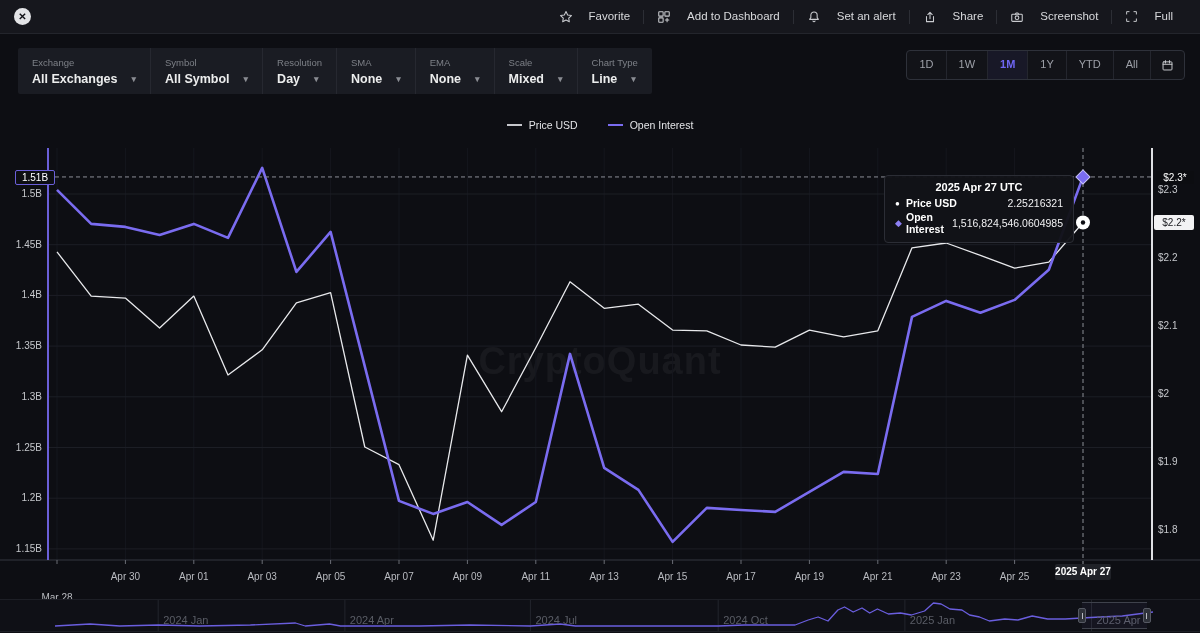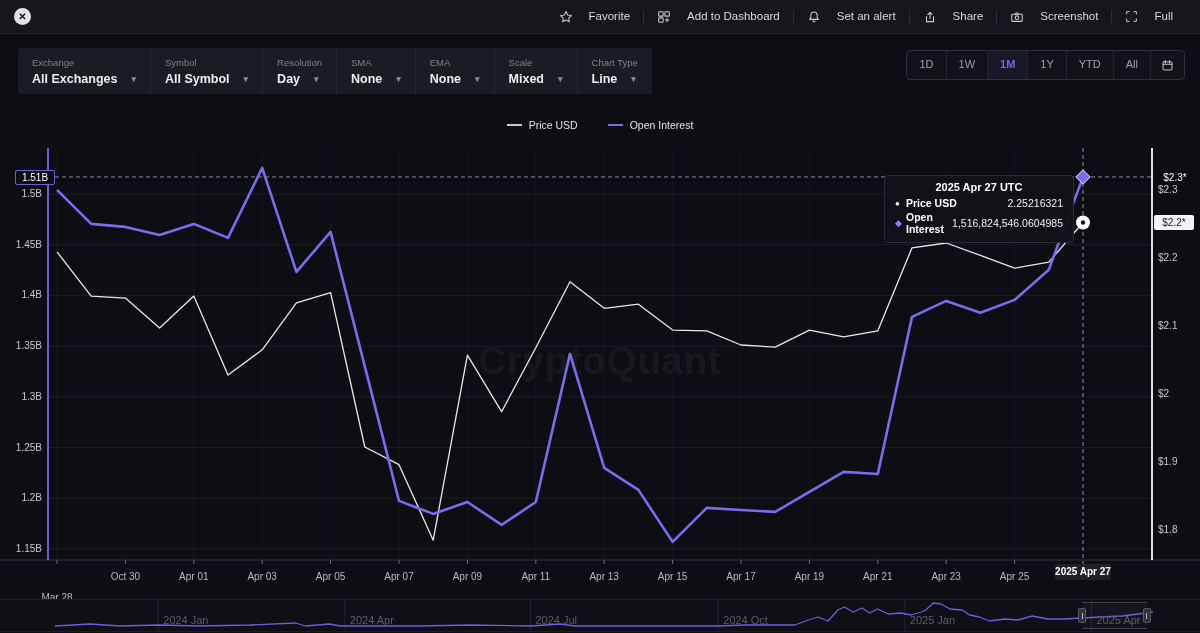--- a/index.html
+++ b/index.html
@@ -287,21 +287,21 @@
   <div id="right-axis-labels">
       <div class="ylab r" style="top: 184px;">$2.3</div>
       <div class="ylab r" style="top: 252px;">$2.2</div>
       <div class="ylab r" style="top: 320px;">$2.1</div>
       <div class="ylab r" style="top: 388px;">$2</div>
       <div class="ylab r" style="top: 456px;">$1.9</div>
       <div class="ylab r" style="top: 524px;">$1.8</div>
     </div>
   <div id="x-axis-labels">
       <div class="xlab" style="left: 27px; margin-top: 21px;">Mar 28</div>
-      <div class="xlab" style="left: 95.4px;">Oct 30</div>
+      <div class="xlab" style="left: 95.4px;">Apr 30</div>
       <div class="xlab" style="left: 163.8px;">Apr 01</div>
       <div class="xlab" style="left: 232.2px;">Apr 03</div>
       <div class="xlab" style="left: 300.6px;">Apr 05</div>
       <div class="xlab" style="left: 369px;">Apr 07</div>
       <div class="xlab" style="left: 437.4px;">Apr 09</div>
       <div class="xlab" style="left: 505.8px;">Apr 11</div>
       <div class="xlab" style="left: 574.2px;">Apr 13</div>
       <div class="xlab" style="left: 642.6px;">Apr 15</div>
       <div class="xlab" style="left: 711px;">Apr 17</div>
       <div class="xlab" style="left: 779.4px;">Apr 19</div>

